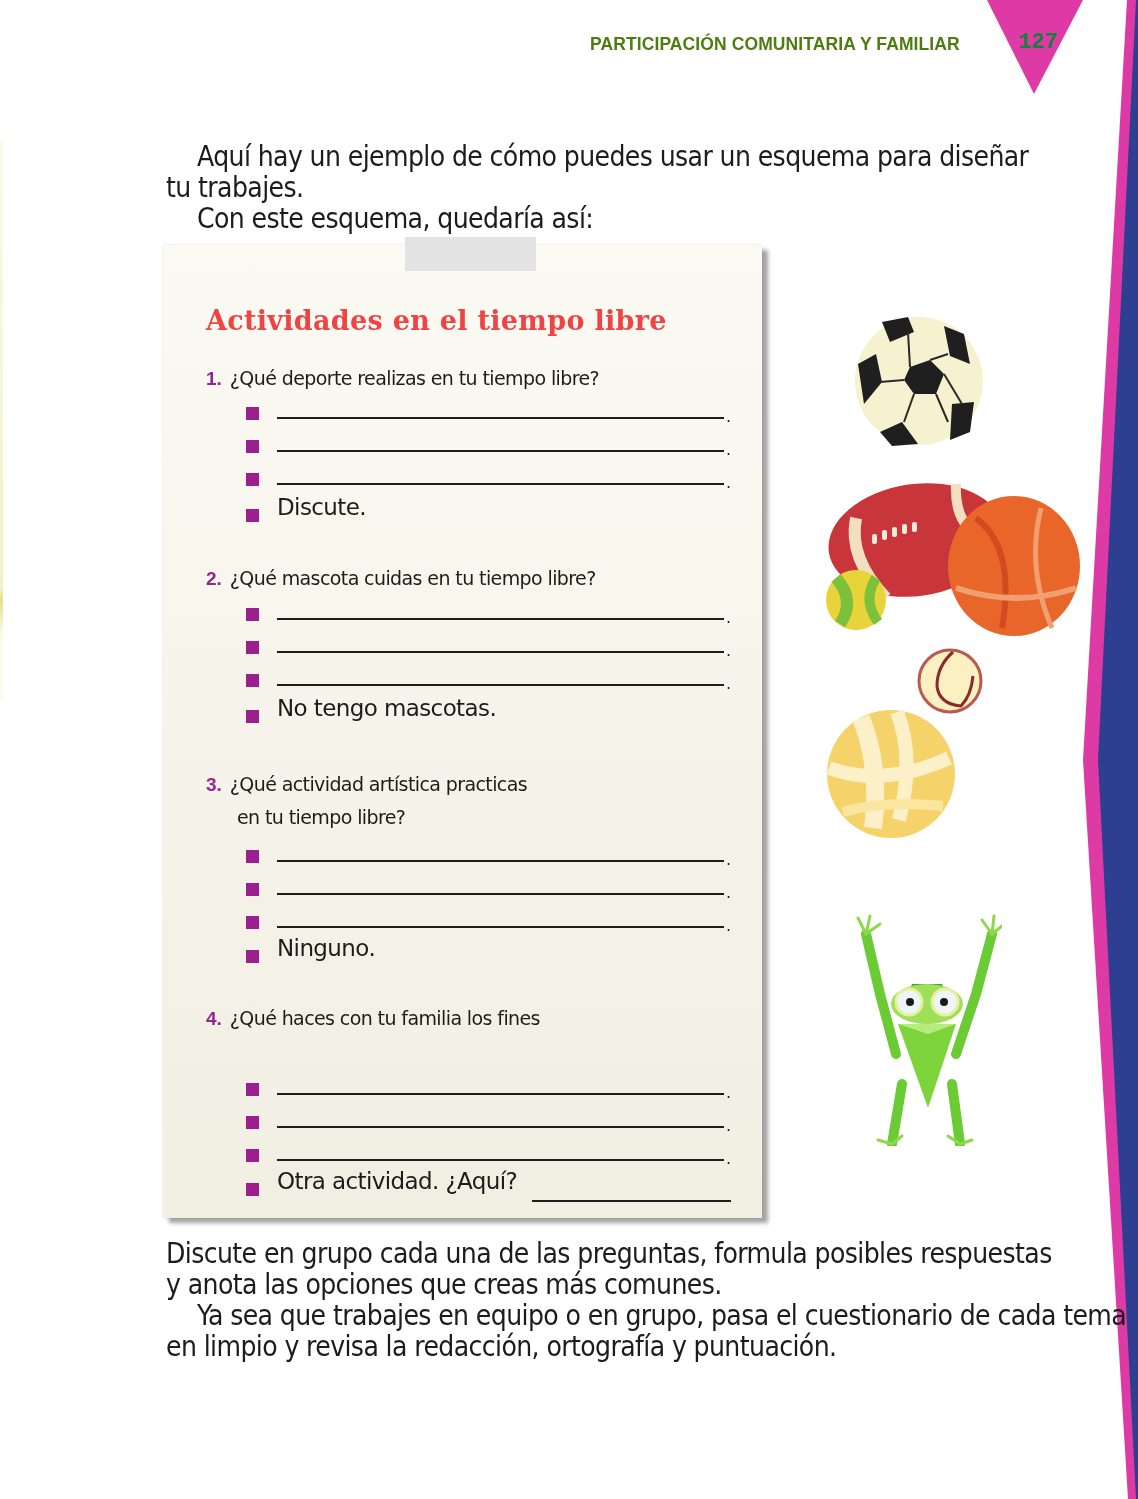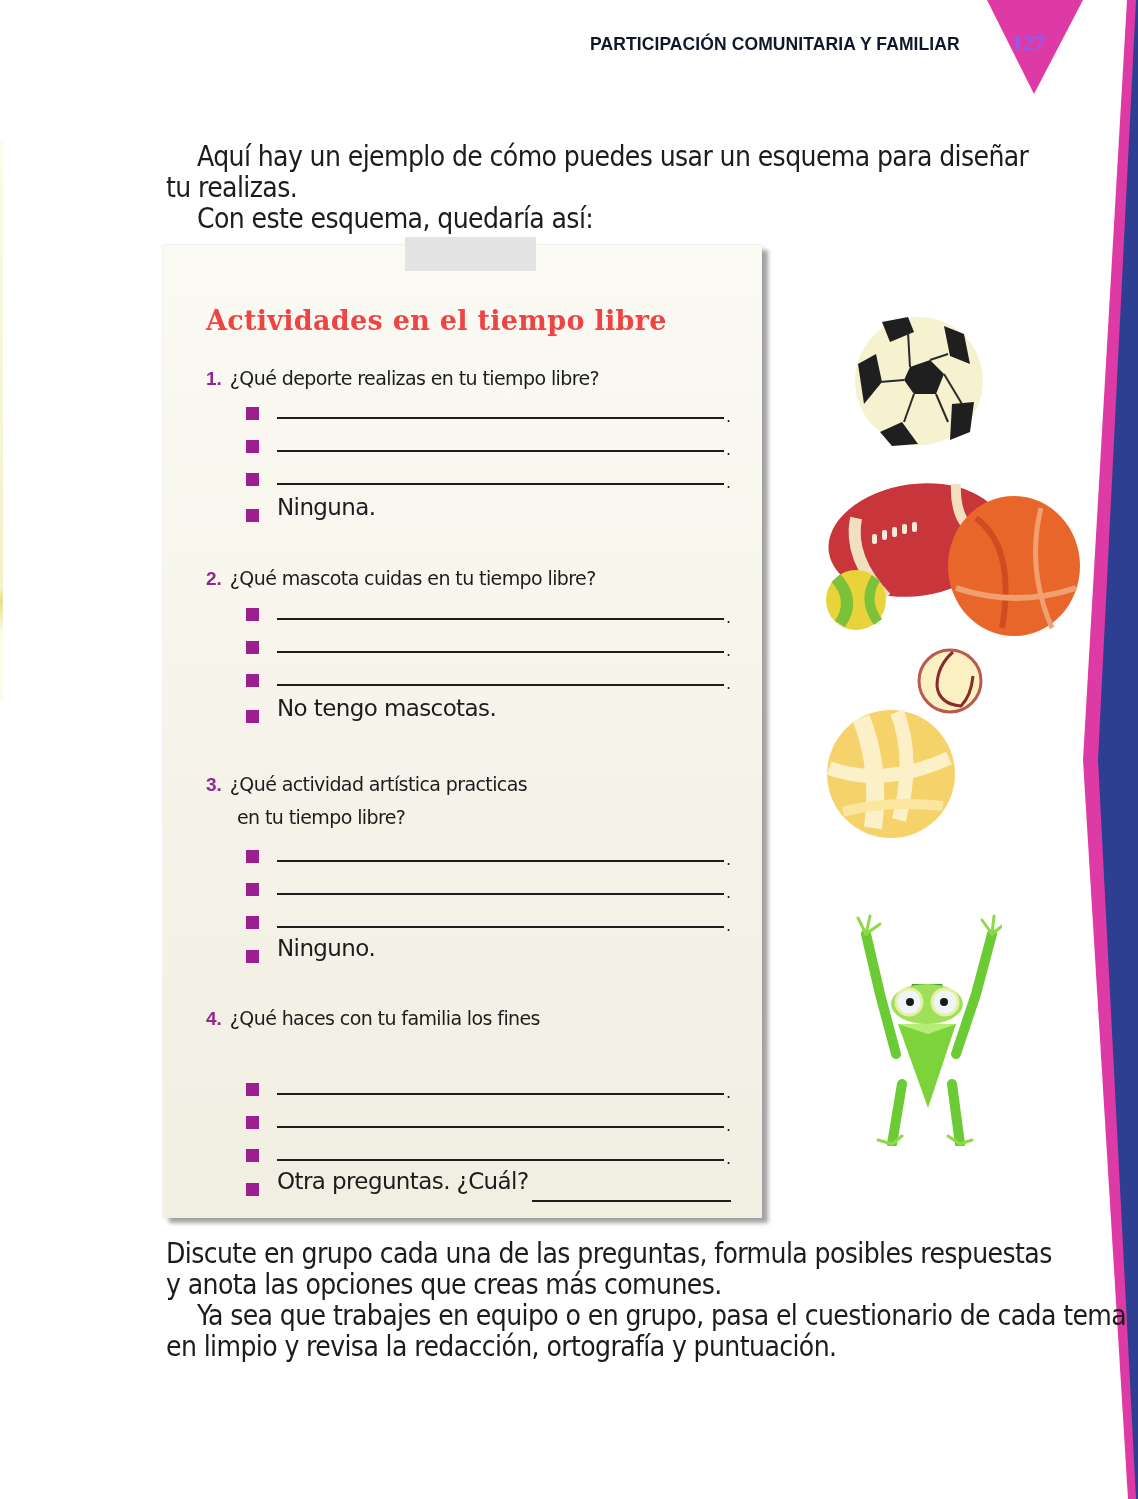--- a/index.html
+++ b/index.html
@@ -2,24 +2,24 @@
 <html><head>
 <meta charset="utf-8">
 <style>
   html, body { margin:0; padding:0; }
   body { width:1138px; height:1499px; position:relative; background:#ffffff; overflow:hidden;
          font-family:"DejaVu Sans", sans-serif; color:#1a1a1a; }
   .edge-left { position:absolute; left:0; top:140px; width:3px; height:560px;
                background:linear-gradient(#fbfbe8,#f3f1c8 80%,#e6e08a 82%,#fbfbe8 88%); }
   .side-deco { position:absolute; right:0; top:0; width:60px; height:1499px; }
   .header-title { position:absolute; left:590px; top:34px; font-family:"Liberation Sans", sans-serif;
-                  font-weight:bold; font-size:17.5px; color:#0f172a; letter-spacing:0.1px; }
+                  font-weight:bold; font-size:17.5px; color:#4d7c0f; letter-spacing:0.1px; }
   .page-tri { position:absolute; left:987px; top:0; width:96px; height:94px; }
-  .page-num { position:absolute; left:1012px; top:30px; width:46px; text-align:left;
-              font-family:Liberation Serif, serif; font-weight:bold; font-size:22px; color:#8b5cf6; }
+  .page-num { position:absolute; left:1012px; top:30px; width:46px; text-align:right;
+              font-family:Liberation Mono, monospace; font-weight:bold; font-size:22px; color:#15803d; }
   .para { position:absolute; left:166px; font-size:28px; line-height:31px; color:#1c1c1c;
           font-family:"DejaVu Sans", sans-serif; font-stretch:condensed; letter-spacing:-0.6px; }
   .para .indent { padding-left:31px; }
   .card { position:absolute; left:163px; top:245px; width:599px; height:973px;
           background:linear-gradient(180deg,#fbfaf3 0%,#f6f4ea 50%,#f1efe2 100%);
           box-shadow: 6px 5px 4px rgba(90,90,90,0.55), 0 0 2px rgba(0,0,0,0.15); }
   .tape { position:absolute; left:405px; top:237px; width:131px; height:34px; background:#e3e3e3; }
   .card-title { position:absolute; left:206px; top:305px; font-family:"DejaVu Serif", serif;
                 font-weight:bold; font-size:27px; color:#ef4444; letter-spacing:0.3px; }
   .q { position:absolute; left:206px; font-size:19px; line-height:33px; color:#1c1c1c;
@@ -45,21 +45,21 @@
 </svg>
 
 <div class="header-title">PARTICIPACIÓN COMUNITARIA Y FAMILIAR</div>
 <svg class="page-tri" viewBox="0 0 96 94">
   <polygon points="0,0 96,0 47,94" fill="#de3aa5"></polygon>
 </svg>
 <div class="page-num">127</div>
 
 <div class="para" style="top:141px;">
   <div class="indent">Aquí hay un ejemplo de cómo puedes usar un esquema para diseñar</div>
-  <div>tu realizas.</div>
+  <div>tu trabajes.</div>
   <div class="indent">Con este esquema, quedaría así:</div>
 </div>
 
 <div class="card"></div>
 <div class="tape"></div>
 
 <div class="card-title">Actividades en el tiempo libre</div>
 
 <div class="q" style="top:362px;">
   <span class="num">1.</span><span>¿Qué deporte realizas en tu tiempo libre?</span>
@@ -74,21 +74,21 @@
     <span class="line"></span>
     <span class="dot">.</span>
   </div>
 <div class="opt" style="top:464px;">
     <span class="sq"></span>
     <span class="line"></span>
     <span class="dot">.</span>
   </div>
 <div class="opt" style="top:500px;">
     <span class="sq"></span>
-    <span class="label">Ninguna.</span>
+    <span class="label">Discute.</span>
   </div>
 
 <div class="q" style="top:562px;">
   <span class="num">2.</span><span>¿Qué mascota cuidas en tu tiempo libre?</span>
 </div>
 <div class="opt" style="top:599px;">
     <span class="sq"></span>
     <span class="line"></span>
     <span class="dot">.</span>
   </div>
@@ -144,21 +144,21 @@
     <span class="line"></span>
     <span class="dot">.</span>
   </div>
 <div class="opt" style="top:1140px;">
     <span class="sq"></span>
     <span class="line"></span>
     <span class="dot">.</span>
   </div>
 <div class="opt" style="top:1174px;">
     <span class="sq"></span>
-    <span class="label">Otra preguntas. ¿Cuál?</span>
+    <span class="label">Otra actividad. ¿Aquí?</span>
     <span class="short-line"></span>
   </div>
 
 <div class="para" style="top:1238px;">
   <div>Discute en grupo cada una de las preguntas, formula posibles respuestas</div>
   <div>y anota las opciones que creas más comunes.</div>
   <div class="indent">Ya sea que trabajes en equipo o en grupo, pasa el cuestionario de cada tema</div>
   <div>en limpio y revisa la redacción, ortografía y puntuación.</div>
 </div>
 

